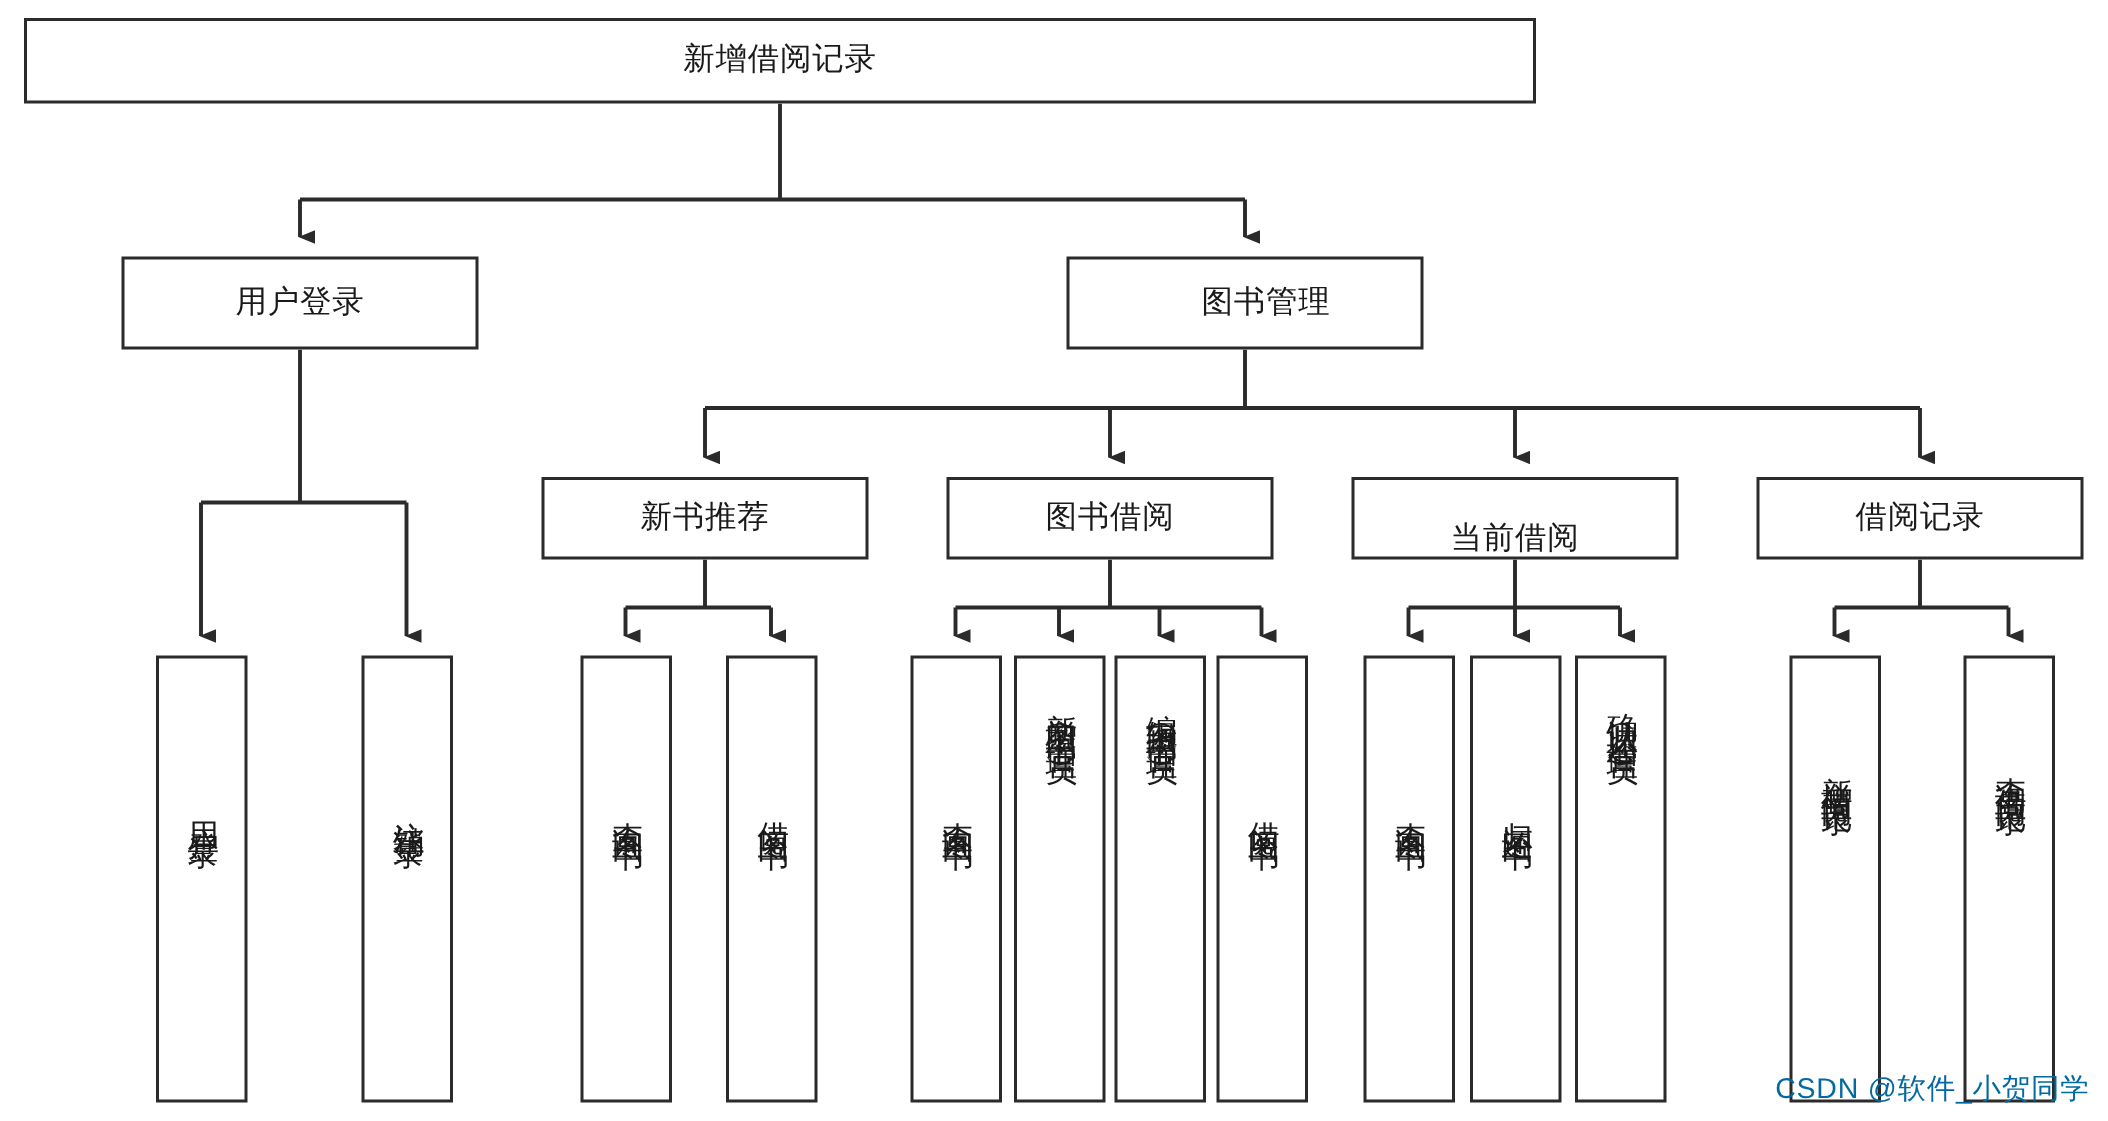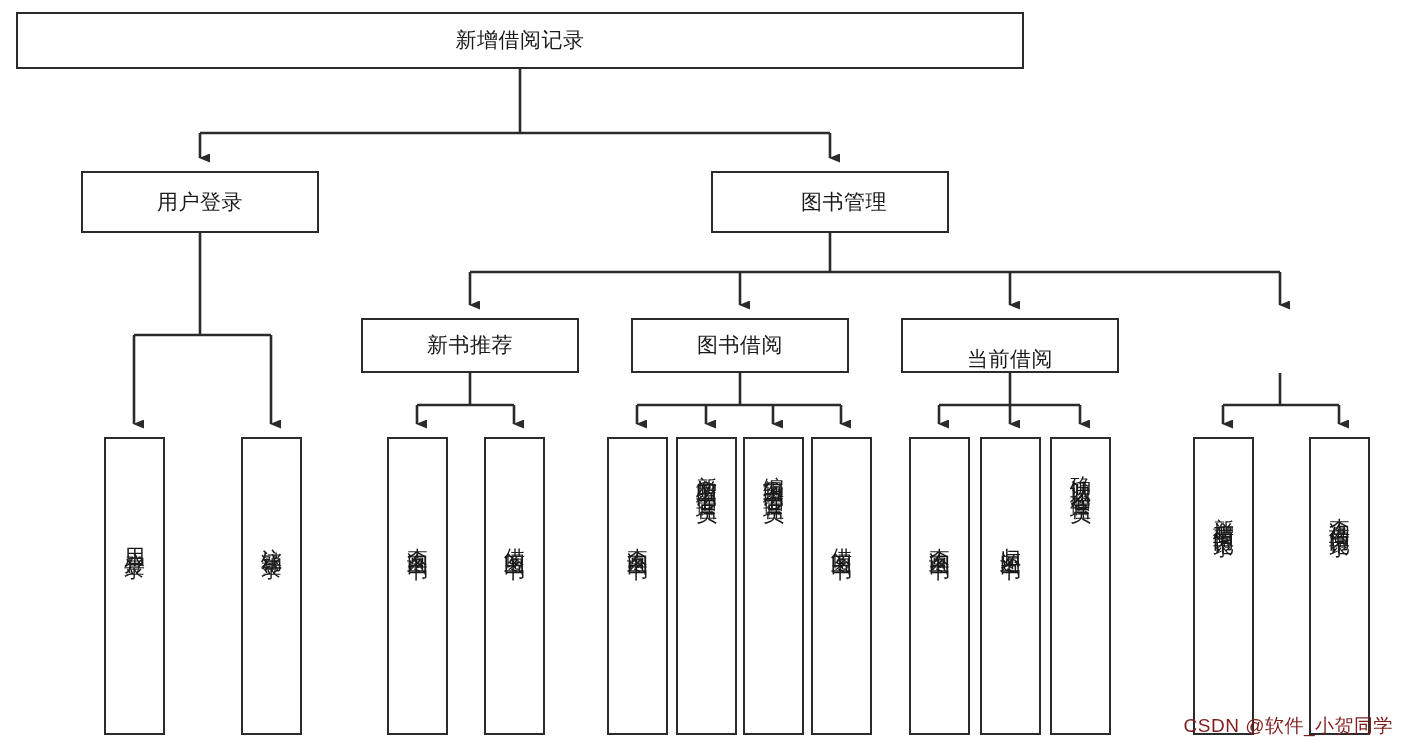--- a/index.html
+++ b/index.html
@@ -65,21 +65,21 @@
     top: 0;
     width: 1405px;
     height: 747px;
     pointer-events: none;
   }
   .watermark {
     position: absolute;
     right: 12px;
     bottom: 8px;
     font-size: 19px;
-    color: #7f1d1d;
+    color: #0369a1;
     letter-spacing: 0.5px;
     white-space: nowrap;
   }
 </style>
 </head>
 <body>
 
 <div id="diagram-root">
 
   <svg class="links" viewBox="0 0 1405 747">
@@ -145,20 +145,23 @@
 
   <div class="node" style="left:631px; top:318px; width:218px; height:55px;">
     <span class="node-label">图书借阅</span>
   </div>
   <div class="node" style="left:361px; top:318px; width:218px; height:55px;">
     <span class="node-label">新书推荐</span>
   </div>
   <div class="node" style="left:901px; top:318px; width:218px; height:55px;align-items:flex-end;">
     <span class="node-label">当前借阅</span>
   </div>
+  <div class="node" style="left:1171px; top:318px; width:218px; height:55px;">
+    <span class="node-label">借阅记录</span>
+  </div>
 
   <div class="node vertical mid" style="left:104px; top:437px; width:61px; height:298px;">
     <span class="node-label">用户登录</span>
   </div>
   <div class="node vertical mid" style="left:241px; top:437px; width:61px; height:298px;">
     <span class="node-label">注销登录</span>
   </div>
   <div class="node vertical mid" style="left:387px; top:437px; width:61px; height:298px;">
     <span class="node-label">查询图书</span>
   </div>

